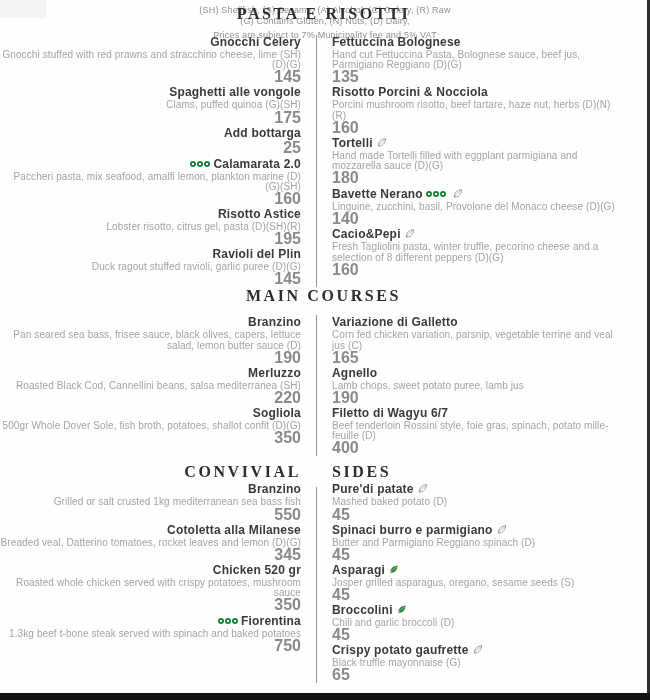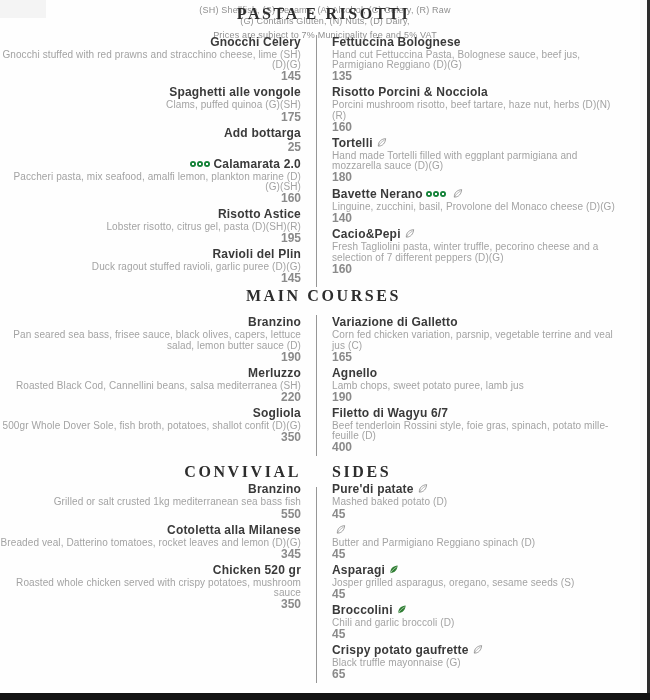--- a/index.html
+++ b/index.html
@@ -28,21 +28,21 @@
   .cols{display:flex;align-items:stretch;}
   .col{box-sizing:border-box;}
   .col.left{width:316px;padding-right:15px;text-align:right;}
   .col.right{flex:1;padding-left:15px;padding-right:26px;text-align:left;}
   .divider{width:1px;background:#969696;}
   .divider.offset{margin-top:24px;}
 
   .item{margin-bottom:3px;}
   .item-name{font-weight:bold;font-size:12px;line-height:13px;color:#3a3a3a;letter-spacing:.2px;padding:1px 0;}
   .item-desc{font-size:10px;line-height:10.2px;color:#a3a3a3;letter-spacing:.1px;}
-  .item-price{font-size:12px;line-height:11px;color:#8a8a8a;font-weight:bold;padding-top:1px;}
+  .item-price{font-size:16px;line-height:11px;color:#8a8a8a;font-weight:bold;padding-top:1px;}
 
   .icon{display:inline-block;vertical-align:-1px;}
   .item-name .icon{margin:0 3px;}
   .icon svg{display:block;}
   .icon.signature{vertical-align:1px;}
   .icon.signature i{
     display:inline-block;width:6px;height:6px;border-radius:50%;margin-right:1px;
     background:radial-gradient(circle at 50% 50%, #ffffff 0 0.9px, #17843b 1.1px);
   }
   .icon.signature i:last-child{margin-right:0;}
@@ -123,21 +123,21 @@
                     <path d="M5.5 19.5 C9 13.5 13.5 9.5 19 6.5" fill="none" stroke="#8a8a8a" stroke-width="1.2"></path>
                   </svg></span></div>
               <div class="item-desc">Linguine, zucchini, basil, Provolone del Monaco cheese (D)(G)</div>
               <div class="item-price">140</div>
             </div>
             <div class="item">
               <div class="item-name"><span>Cacio&amp;Pepi</span><span class="icon leaf-outline"><svg viewBox="0 0 24 24" width="11" height="11">
                     <path d="M5 20 C5 9 12 4.5 21 3.5 C20.5 13 14.5 19.5 6.5 19.8 Z" fill="none" stroke="#8a8a8a" stroke-width="1.8"></path>
                     <path d="M5.5 19.5 C9 13.5 13.5 9.5 19 6.5" fill="none" stroke="#8a8a8a" stroke-width="1.2"></path>
                   </svg></span></div>
-              <div class="item-desc">Fresh Tagliolini pasta, winter truffle, pecorino cheese and a selection of 7 different peppers (D)(G)</div>
+              <div class="item-desc">Fresh Tagliolini pasta, winter truffle, pecorino cheese and a selection of 8 different peppers (D)(G)</div>
               <div class="item-price">160</div>
             </div>
           </div>
         </div>
       </section>
       <section class="sec s2">
         <h2 class="sec-title centered">MAIN COURSES</h2>
         <div class="cols">
           <div class="col left">
             <div class="item">
@@ -188,34 +188,39 @@
             <div class="item">
               <div class="item-name"><span>Cotoletta alla Milanese</span></div>
               <div class="item-desc">Breaded veal, Datterino tomatoes, rocket leaves and lemon (D)(G)</div>
               <div class="item-price">345</div>
             </div>
             <div class="item">
               <div class="item-name"><span>Chicken 520 gr</span></div>
               <div class="item-desc">Roasted whole chicken served with crispy potatoes, mushroom sauce</div>
               <div class="item-price">350</div>
             </div>
+            <div class="item">
+              <div class="item-name"><span class="icon signature"><i></i><i></i><i></i></span><span>Fiorentina</span></div>
+              <div class="item-desc">1.3kg beef t-bone steak served with spinach and baked potatoes</div>
+              <div class="item-price">750</div>
+            </div>
           </div>
           <div class="divider offset"></div>
           <div class="col right">
             <h2 class="sec-title col-title">SIDES</h2>
             <div class="item">
               <div class="item-name"><span>Pure'di patate</span><span class="icon leaf-outline"><svg viewBox="0 0 24 24" width="11" height="11">
                     <path d="M5 20 C5 9 12 4.5 21 3.5 C20.5 13 14.5 19.5 6.5 19.8 Z" fill="none" stroke="#8a8a8a" stroke-width="1.8"></path>
                     <path d="M5.5 19.5 C9 13.5 13.5 9.5 19 6.5" fill="none" stroke="#8a8a8a" stroke-width="1.2"></path>
                   </svg></span></div>
               <div class="item-desc">Mashed baked potato (D)</div>
               <div class="item-price">45</div>
             </div>
             <div class="item">
-              <div class="item-name"><span class="icon leaf-outline"><svg viewBox="0 0 24 24" width="11" height="11">
+              <div class="item-name"><span>Spinaci burro e parmigiano</span><span class="icon leaf-outline"><svg viewBox="0 0 24 24" width="11" height="11">
                     <path d="M5 20 C5 9 12 4.5 21 3.5 C20.5 13 14.5 19.5 6.5 19.8 Z" fill="none" stroke="#8a8a8a" stroke-width="1.8"></path>
                     <path d="M5.5 19.5 C9 13.5 13.5 9.5 19 6.5" fill="none" stroke="#8a8a8a" stroke-width="1.2"></path>
                   </svg></span></div>
               <div class="item-desc">Butter and Parmigiano Reggiano spinach (D)</div>
               <div class="item-price">45</div>
             </div>
             <div class="item">
               <div class="item-name"><span>Asparagi</span><span class="icon leaf-filled"><svg viewBox="0 0 24 24" width="11" height="11">
                     <path d="M5 20 C5 9 12 4.5 21 3.5 C20.5 13 14.5 19.5 6.5 19.8 Z" fill="#2e7d32"></path>
                     <path d="M5.5 19.5 C9 13.5 13.5 9.5 19 6.5" fill="none" stroke="#ffffff" stroke-width="1.2"></path>

